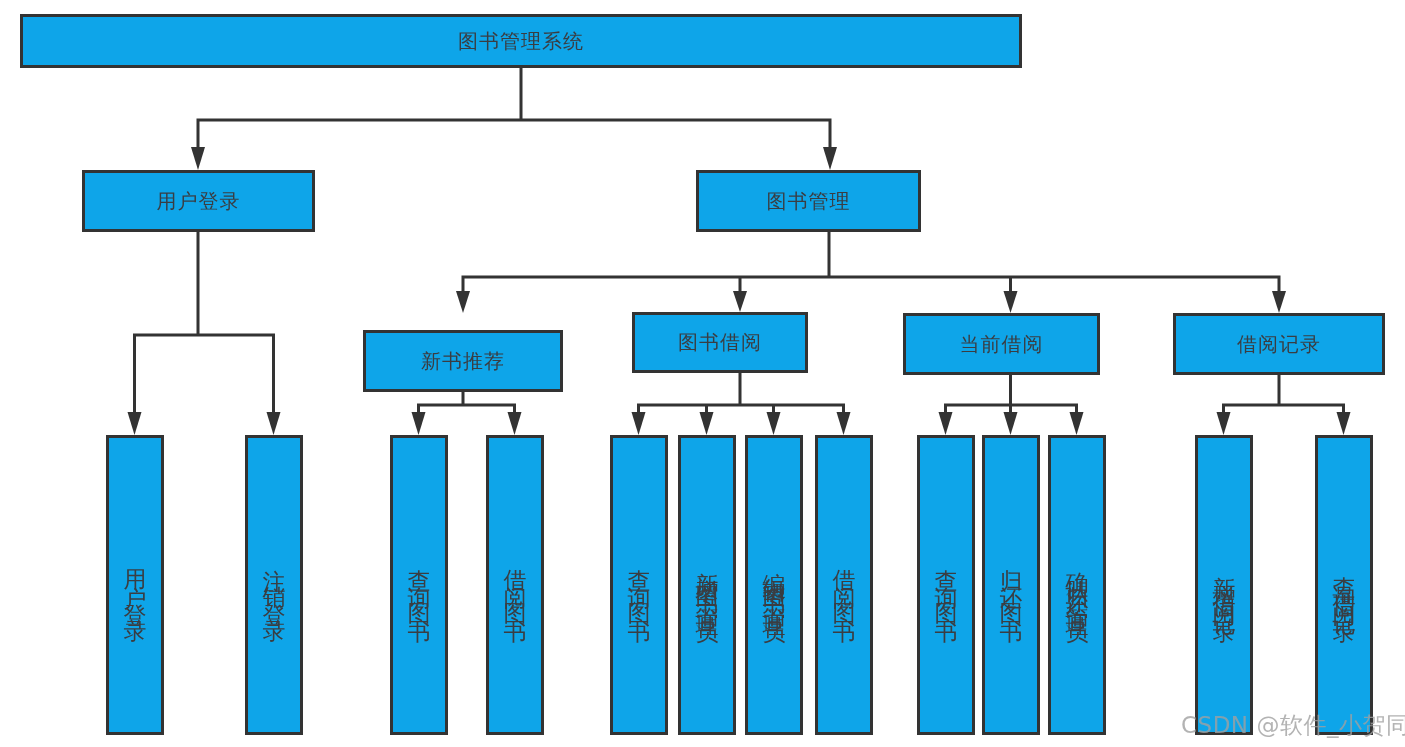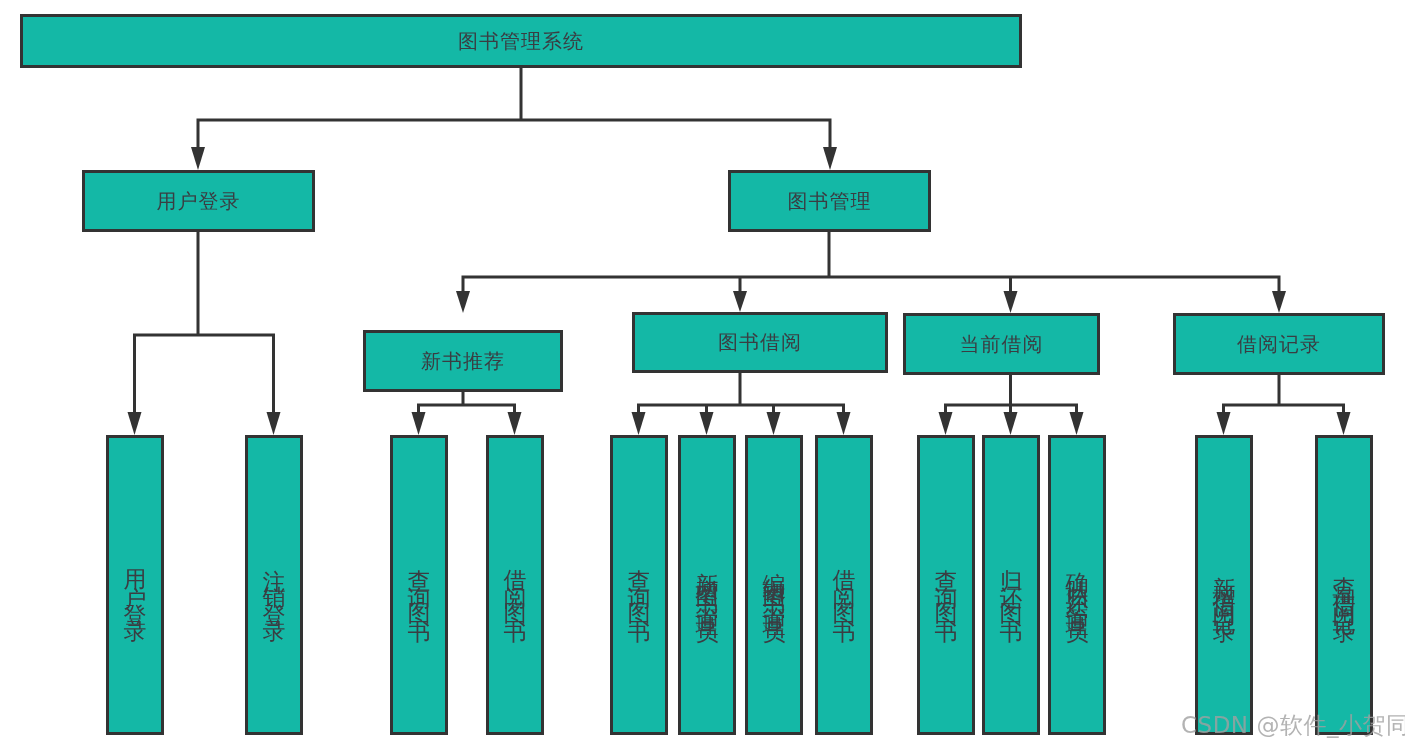--- a/index.html
+++ b/index.html
@@ -8,21 +8,21 @@
     width:1405px;height:747px;
     background:#ffffff;
     font-family:"DejaVu Sans","Liberation Sans",sans-serif;
     overflow:hidden;
   }
   #connectors{position:absolute;left:0;top:0;width:1405px;height:747px;}
   .node{
     position:absolute;
     box-sizing:border-box;
     border:3px solid #333333;
-    background:#14b8a6;
+    background:#0ea5e9;
     display:flex;
     align-items:center;
     justify-content:center;
     color:#3a3d42;
   }
   .node.h{font-size:20px;letter-spacing:1px;}
   .node.v .vtext{
     writing-mode:vertical-rl;
     font-size:23px;
     line-height:1;
@@ -90,28 +90,28 @@
     </g>
   </svg>
 
   <div class="node h" style="left:20px;top:14px;width:1002px;height:54px">
     <span>图书管理系统</span>
   </div>
 
   <div class="node h" style="left:82px;top:170px;width:233px;height:62px">
     <span>用户登录</span>
   </div>
-  <div class="node h" style="left:728px;top:170px;width:203px;height:62px">
+  <div class="node h" style="left:696px;top:170px;width:225px;height:62px">
     <span>图书管理</span>
   </div>
 
   <div class="node h" style="left:363px;top:330px;width:200px;height:62px">
     <span>新书推荐</span>
   </div>
-  <div class="node h" style="left:632px;top:312px;width:256px;height:61px">
+  <div class="node h" style="left:632px;top:312px;width:176px;height:61px">
     <span>图书借阅</span>
   </div>
   <div class="node h" style="left:903px;top:313px;width:197px;height:62px">
     <span>当前借阅</span>
   </div>
   <div class="node h" style="left:1173px;top:313px;width:212px;height:62px">
     <span>借阅记录</span>
   </div>
 
   <div class="node v chars4" style="left:106px;top:435px;width:58px;height:300px">

